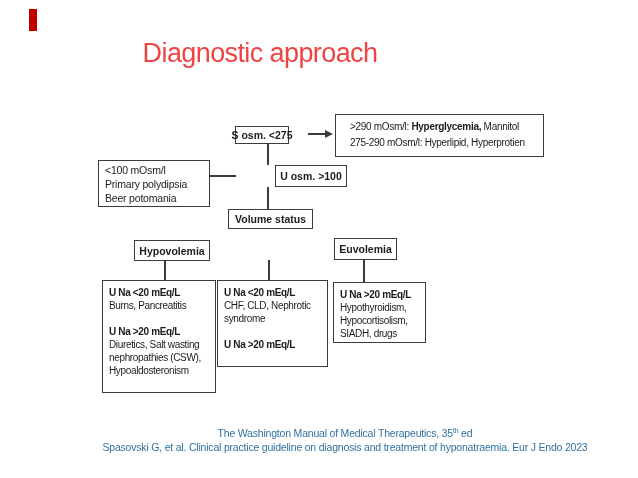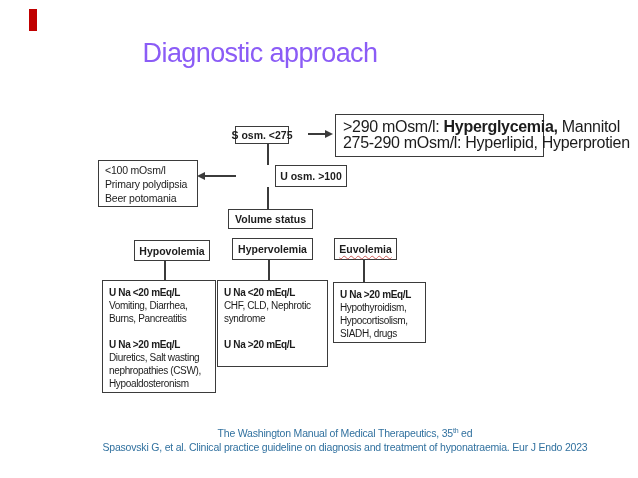--- a/index.html
+++ b/index.html
@@ -1,37 +1,37 @@
 <!DOCTYPE html>
 <html><head>
 <meta charset="utf-8">
 <style>
   html,body{margin:0;padding:0;background:#ffffff;}
   .slide{position:relative;width:638px;height:478px;background:#ffffff;overflow:hidden;
          font-family:"Liberation Sans",sans-serif;color:#1c1c1c;}
   .red-bar{position:absolute;left:29px;top:9px;width:8px;height:22px;background:#c00000;}
   .title{position:absolute;left:60px;top:38px;width:400px;text-align:center;
-         font-size:27px;letter-spacing:-0.6px;color:#8b5cf6;}
+         font-size:27px;letter-spacing:-0.6px;color:#ef4444;}
   .box{position:absolute;border:1.5px solid #3b3b3b;background:#fff;box-sizing:border-box;}
   .lab{display:flex;align-items:center;justify-content:center;font-weight:bold;
        font-size:10.5px;white-space:nowrap;}
   .txt{padding:3px 6px;font-size:10px;letter-spacing:-0.35px;line-height:13px;}
   .txt .line{min-height:13px;white-space:nowrap;}
-  .txt2{padding:4px 7px;font-size:16px;letter-spacing:-0.3px;line-height:16px;}
+  .txt2{padding:4px 14px;font-size:10px;letter-spacing:-0.3px;line-height:16px;}
   .txt2 .line{min-height:16px;white-space:nowrap;}
   .txt3{padding:2px 6px;font-size:10.5px;letter-spacing:-0.2px;line-height:14px;}
   .txt3 .line{min-height:14px;white-space:nowrap;}
   .b{font-weight:bold;}
   .vline{position:absolute;width:1.5px;background:#3b3b3b;}
   .hline{position:absolute;height:1.5px;background:#3b3b3b;}
   .ah-r{position:absolute;width:0;height:0;border-top:4px solid transparent;
         border-bottom:4px solid transparent;border-left:8px solid #3b3b3b;}
   .ah-l{position:absolute;width:0;height:0;border-top:4px solid transparent;
         border-bottom:4px solid transparent;border-right:8px solid #3b3b3b;}
-  .misspelled{text-decoration:underline;text-decoration-style:wavy;
+  .misspelled{text-decoration-style:wavy;
               text-decoration-thickness:1px;text-underline-offset:2px;}
   .footer{position:absolute;left:52px;top:426px;width:586px;text-align:center;
           font-size:10.5px;letter-spacing:-0.2px;line-height:14px;}
   sup{font-size:7px;vertical-align:super;line-height:0;}
 </style>
 </head>
 <body>
 
 <div class="slide">
 
@@ -53,49 +53,45 @@
 
   <div class="vline" style="left:267px;top:144px;height:21px;"></div>
 
   <div class="box lab" style="left:236px;top:165px;width:72px;height:22px;margin-left:39px;">
     <span>U osm. &gt;100</span>
   </div>
 
   <div class="ah-l" style="left:197px;top:172px;"></div>
   <div class="hline" style="left:205px;top:175px;width:31px;"></div>
 
-  <div class="box txt3" style="left:98px;top:160px;width:100px;height:47px;">
+  <div class="box txt3" style="left:98px;top:160px;width:112px;height:47px;">
     <div class="line">&lt;100 mOsm/l</div>
     <div class="line">Primary polydipsia</div>
     <div class="line">Beer potomania</div>
   </div>
 
   <div class="vline" style="left:267px;top:187px;height:22px;"></div>
 
   <div class="box lab" style="left:134px;top:240px;width:76px;height:21px;">
     <span>Hypovolemia</span>
   </div>
 
   <div class="box lab" style="left:228px;top:209px;width:85px;height:20px;">
     <span>Volume status</span>
   </div>
-  <div class="box lab" style="left:232px;top:238px;width:81px;height:22px;">
-    <span>Hypervolemia</span>
-  </div>
   <div class="box lab" style="left:334px;top:238px;width:63px;height:22px;">
     <span class="misspelled" style="text-decoration-color: rgb(208, 96, 92);">Euvolemia</span>
   </div>
 
   <div class="vline" style="left:164px;top:261px;height:19px;"></div>
   <div class="vline" style="left:268px;top:260px;height:20px;"></div>
   <div class="vline" style="left:363px;top:260px;height:22px;"></div>
 
   <div class="box txt" style="left:102px;top:280px;width:114px;height:113px;padding-top:5px;">
     <div class="line b">U Na &lt;20 mEq/L</div>
-    <div class="line">Vomiting, Diarrhea,</div>
     <div class="line">Burns, Pancreatitis</div>
     <div class="line"></div>
     <div class="line b">U Na &gt;20 mEq/L</div>
     <div class="line">Diuretics, Salt wasting</div>
     <div class="line">nephropathies (CSW),</div>
     <div class="line">Hypoaldosteronism</div>
   </div>
 
   <div class="box txt" style="left:217px;top:280px;width:111px;height:87px;padding-top:5px;">
     <div class="line b">U Na &lt;20 mEq/L</div>

